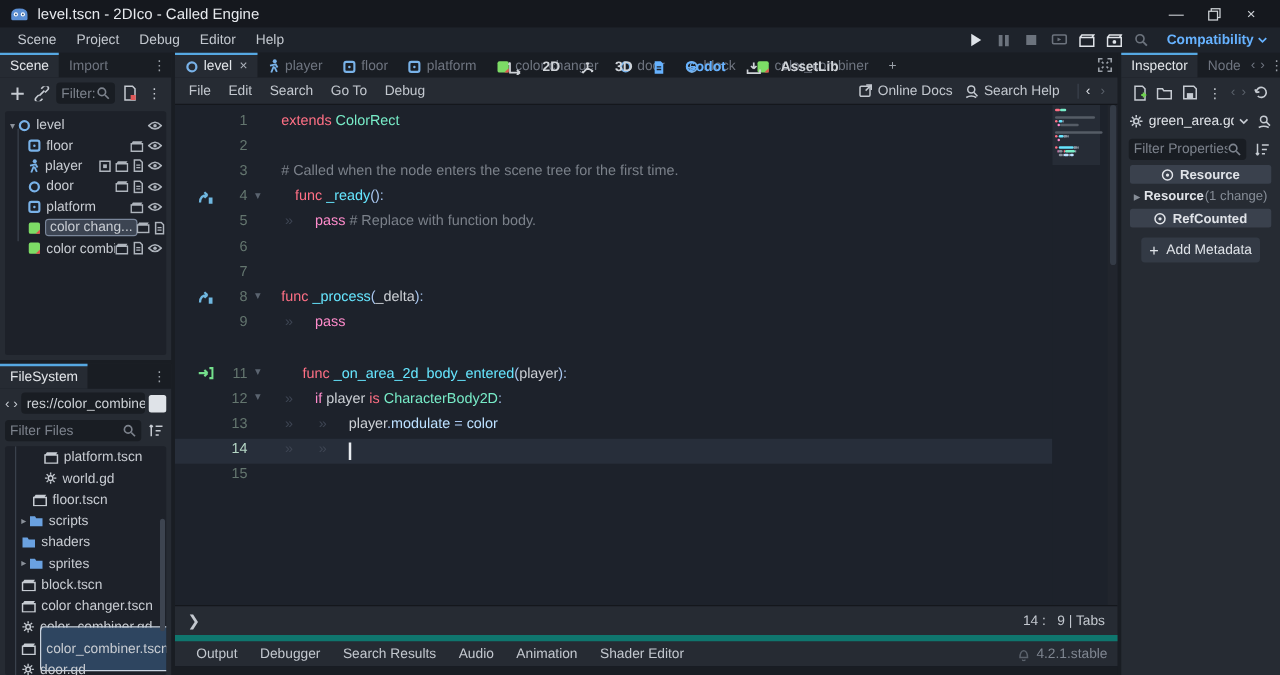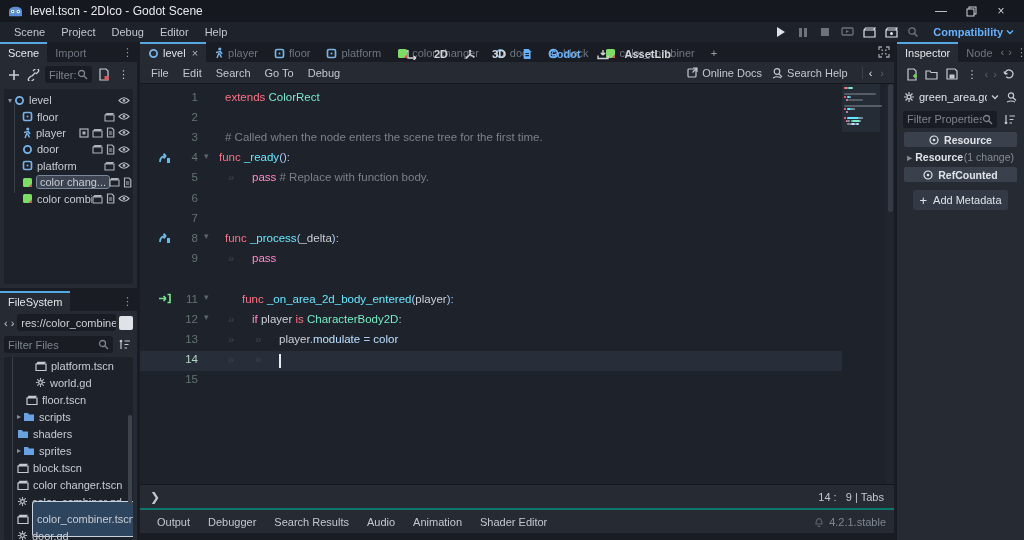--- a/index.html
+++ b/index.html
@@ -86,21 +86,21 @@
   .minimap { width:44px; flex:none; position:relative; background:#1d222b; }
   .mm-view { position:absolute; left:0; top:0; right:6px; height:48px; background:#262c36; }
   .mm-seg { position:absolute; height:1.6px; border-radius:1px; }
   .v-scroll { width:8px; flex:none; background:#21252d; position:relative; }
   .v-thumb { position:absolute; top:0; left:1.5px; width:5px; height:128px; background:#343b46; border-radius:3px; }
   .status-row { height:24px; background:#262b33; display:flex; align-items:center; padding:0 10px; flex:none; border-top:1px solid #14171c; }
   .expand-caret { color:#c3c8cf; font-size:12px; }
   .status-right { margin-left:auto; color:#c3c8cf; font-size:11px; white-space:pre; }
 
   
-  .bottom-tabs { height:25px; background:#262b33; display:flex; align-items:center; padding:0 8px; flex:none; border-top:2px solid #0f766e; }
+  .bottom-tabs { height:25px; background:#262b33; display:flex; align-items:center; padding:0 8px; flex:none; border-top:5px solid #0f766e; }
   .bt-item { padding:0 9px; color:#c3c8cf; font-size:11px; }
   .bt-right { margin-left:auto; display:flex; align-items:center; gap:5px; color:#7f8691; }
   .bottom-strip { height:7px; background:#191d23; flex:none; }
 
   
   .insp-toolbar { height:24px; display:flex; align-items:center; gap:5px; padding:0 7px; flex:none; color:#c6cbd2; }
   .insp-file { height:22px; display:flex; align-items:center; gap:4px; padding:0 6px; flex:none; }
   .insp-file .fname { color:#e0e3e8; flex:1; overflow:hidden; white-space:nowrap; font-size:11px; }
   .insp-filter { height:22px; display:flex; align-items:center; gap:4px; padding:0 6px; flex:none; }
   .sec-bar { height:15px; background:#3a414d; border-radius:2px; margin:2px 7px; display:flex; align-items:center; justify-content:center; gap:5px; color:#e0e3e8; font-weight:bold; font-size:10.5px; }
@@ -116,21 +116,21 @@
 <div class="window">
 
   <div class="titlebar">
     <svg class="godot-logo" viewBox="0 0 16 14">
         <path d="M1 7 Q1 2 8 2 Q15 2 15 7 L15 11 Q15 12 14 12 L2 12 Q1 12 1 11 Z" fill="#5b8fd4"></path>
         <circle cx="5" cy="7" r="1.8" fill="#fff"></circle>
         <circle cx="11" cy="7" r="1.8" fill="#fff"></circle>
         <circle cx="5" cy="7" r="0.8" fill="#2b4a6e"></circle>
         <circle cx="11" cy="7" r="0.8" fill="#2b4a6e"></circle>
       </svg>
-    <span class="title-text">level.tscn - 2DIco - Godot Scene</span>
+    <span class="title-text">level.tscn - 2DIco - Called Engine</span>
     <span class="spacer"></span>
     <span class="winbtn">—</span>
     <span class="winbtn">
         <svg width="11" height="11" viewBox="0 0 11 11">
           <rect x="3" y="1" width="7" height="7" fill="none" stroke="#cfd3d8"></rect>
           <rect x="1" y="3" width="7" height="7" fill="#15181e" stroke="#cfd3d8"></rect>
         </svg>
       </span>
     <span class="winbtn">×</span>
   </div>
@@ -704,21 +704,21 @@
             </div>
             <div class="cl-row" style="top: 64.6px;">
               <span class="g-ic">
                 <svg width="13" height="12" viewBox="0 0 13 12">
                   <path d="M2 10 Q2 4 8 4 M8 4 L5.5 1.8 M8 4 L5.5 6.2" fill="none" stroke="#6fb7e0" stroke-width="1.8"></path>
                   <rect x="9" y="6" width="3" height="5" fill="#6fb7e0"></rect>
                 </svg>
               </span>
               <span class="lnum">4</span>
               <span class="fold">▾</span>
-              <span class="codeline" style="left: 79px;"><span class="tk-kw">func</span><span class="tk-tx"> </span><span class="tk-fn">_ready</span><span class="tk-sy">():</span></span>
+              <span class="codeline" style="left: 96px;"><span class="tk-kw">func</span><span class="tk-tx"> </span><span class="tk-fn">_ready</span><span class="tk-sy">():</span></span>
             </div>
             <div class="cl-row" style="top: 84.8px;">
               <span class="lnum">5</span>
               <span class="tabmark" style="left: 88px;">»</span>
               <span class="codeline" style="left: 112px;"><span class="tk-cf">pass</span><span class="tk-tx"> </span><span class="tk-cm"># Replace with function body.</span></span>
             </div>
             <div class="cl-row" style="top: 105px;">
               <span class="lnum">6</span>
               <span class="codeline" style="left: 85px;"></span>
             </div>

